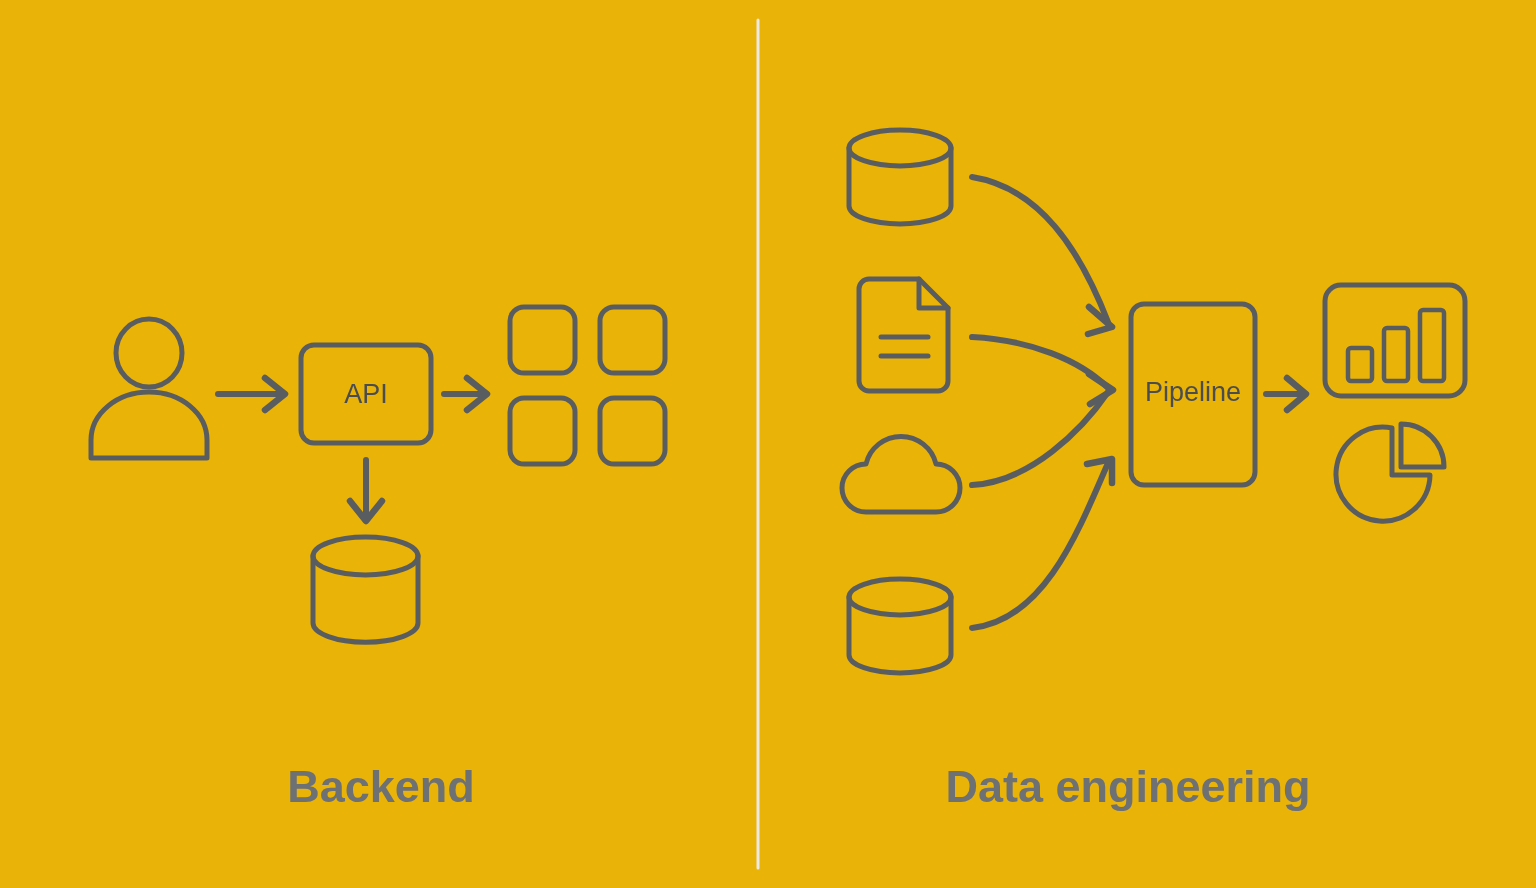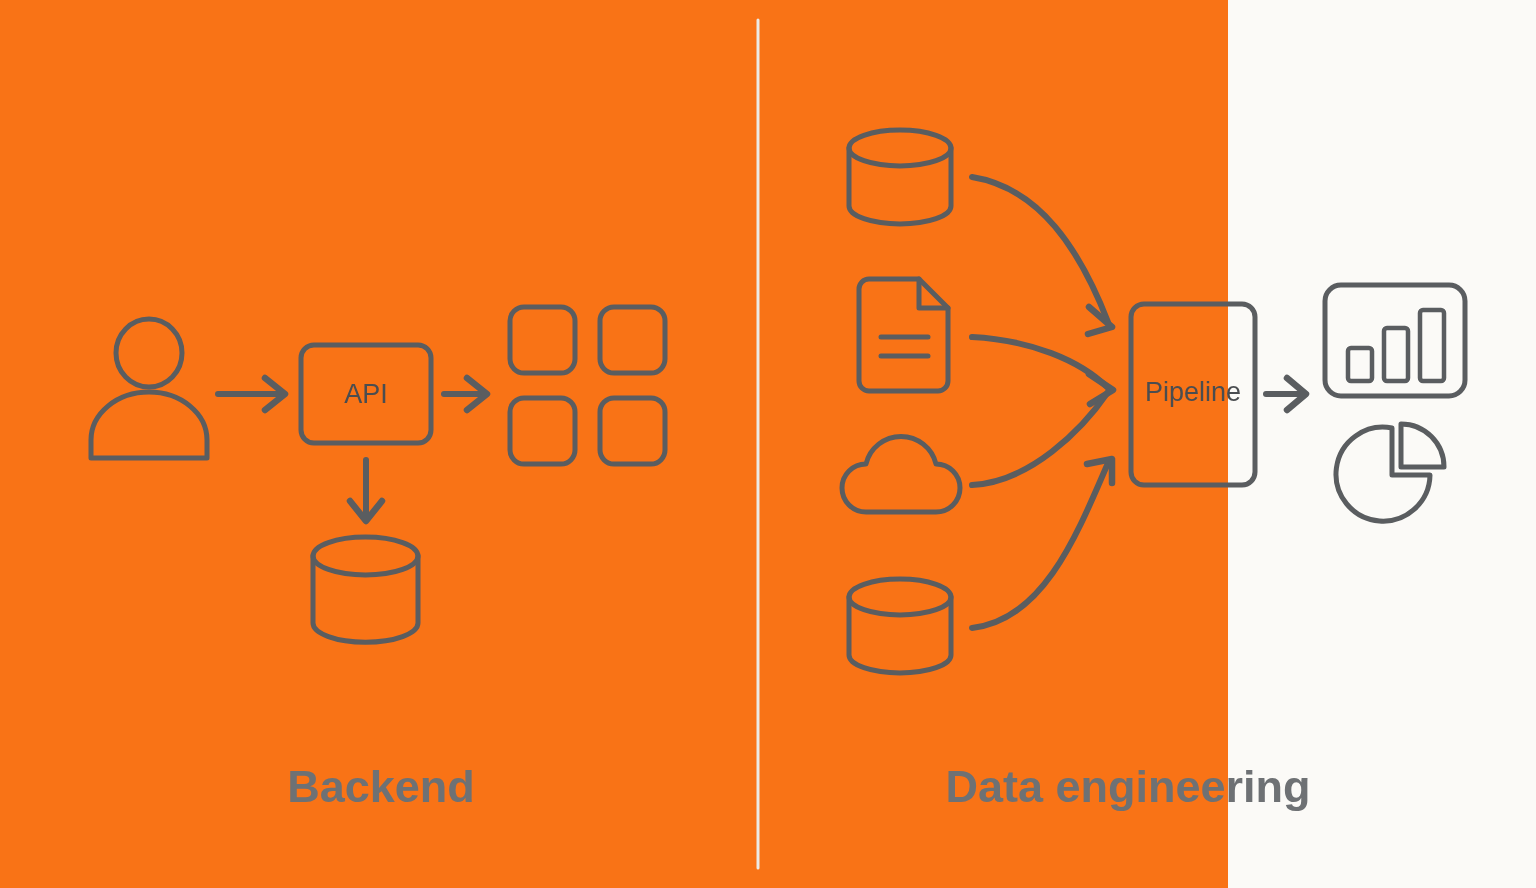--- a/index.html
+++ b/index.html
@@ -9,23 +9,23 @@
   }
   body {
     width: 1536px;
     height: 888px;
     background: #fbfaf7;
     font-family: "Liberation Sans", sans-serif;
     overflow: hidden;
   }
   #canvas {
     position: relative;
-    width: 1228px;
+    width: 1536px;
     height: 888px;
-    background: #f97316;
+    background: #eab308;
   }
   #diagram-svg {
     position: absolute;
     top: 0;
     left: 0;
     width: 1536px;
     height: 888px;
     display: block;
   }
   .stroke {

